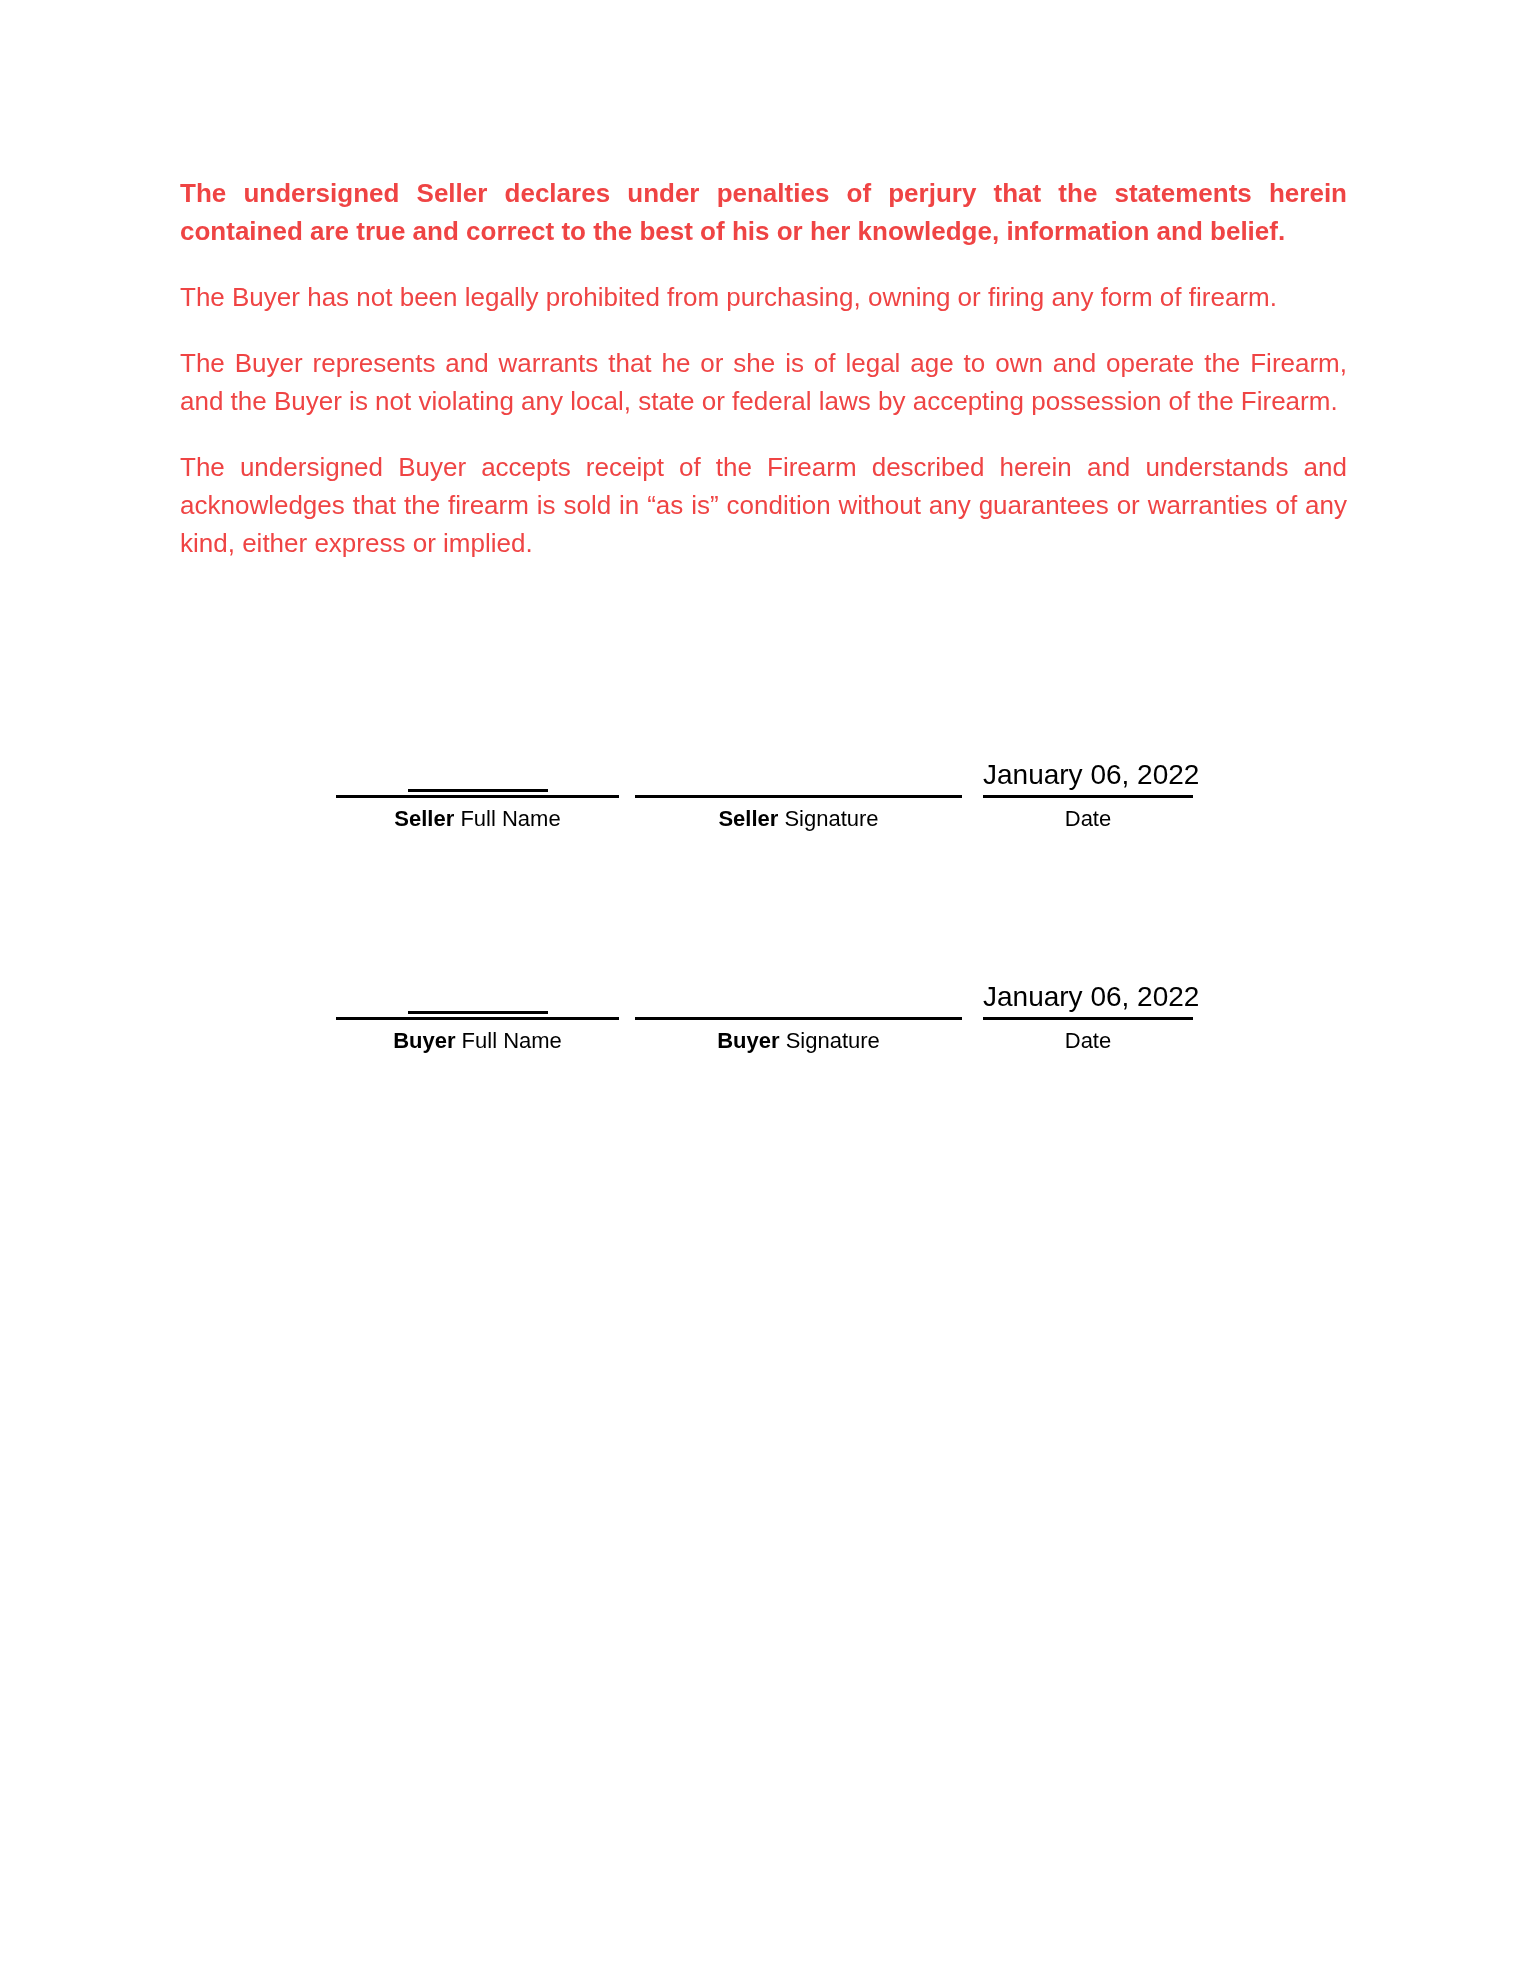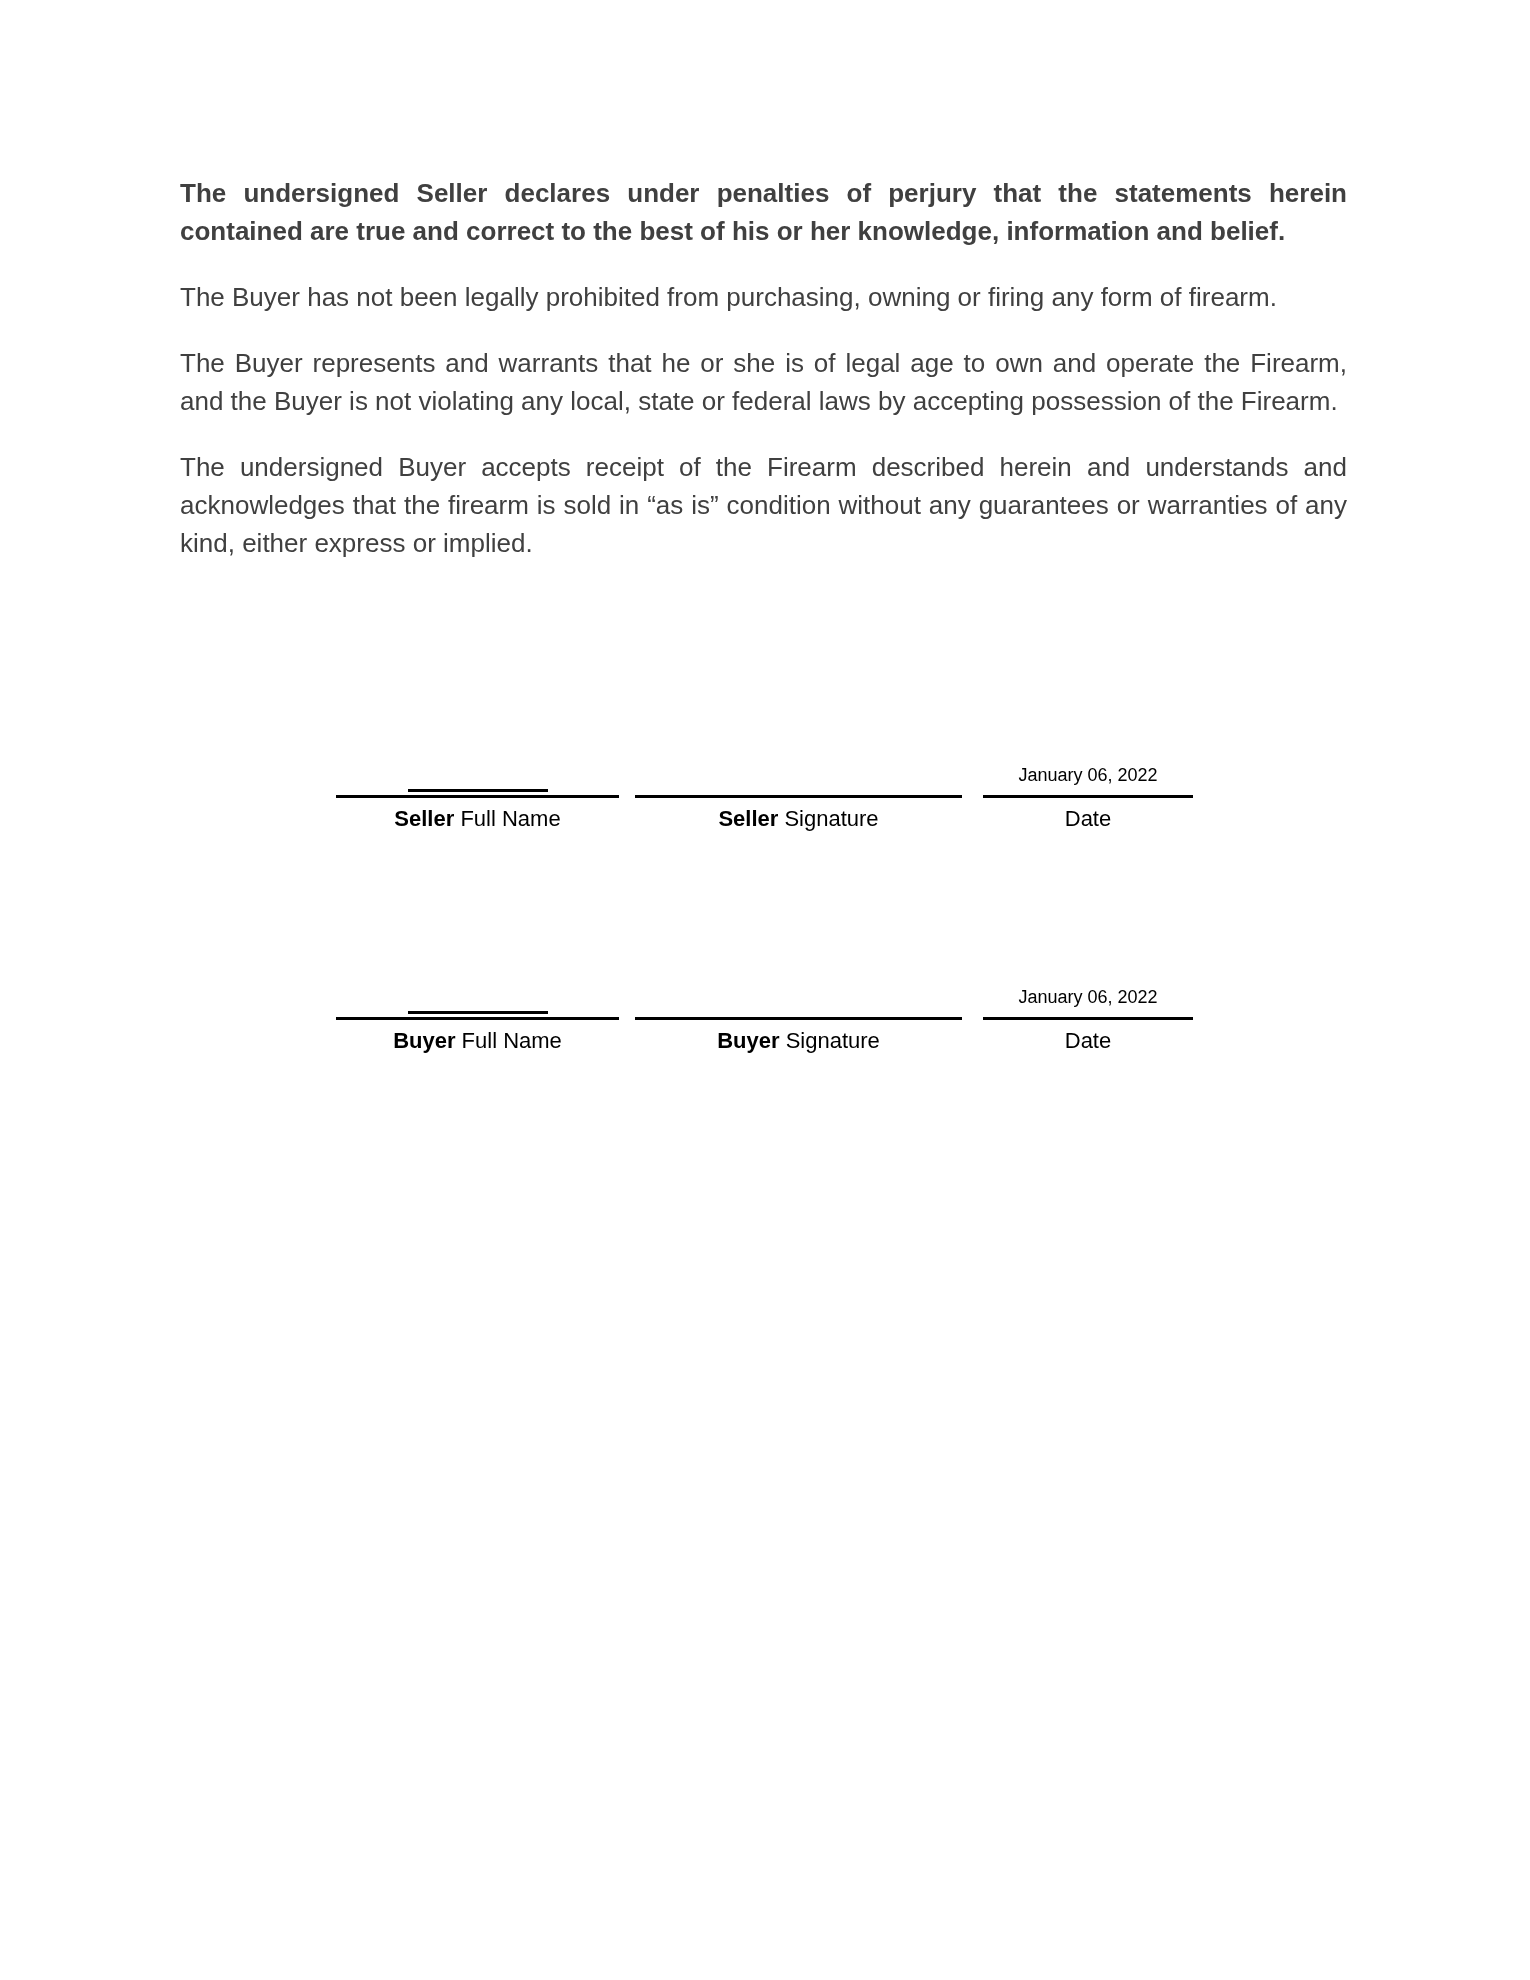--- a/index.html
+++ b/index.html
@@ -20,21 +20,21 @@
     position: absolute;
     left: 180px;
     top: 174px;
     width: 1174px;
   }
   .content p {
     margin: 0 7px 28px 0;
     font-size: 26px;
     line-height: 38px;
     text-align: justify;
-    color: #404040;
+    color: #ef4444;
   }
   .content p.bold {
     font-weight: bold;
   }
   .sig-row {
     position: absolute;
     left: 336px;
     width: 857px;
     height: 95px;
   }
@@ -58,21 +58,21 @@
     width: 140px;
     height: 3px;
     background: #000000;
   }
   .date-value {
     position: absolute;
     top: 8px;
     left: 647px;
     width: 210px;
     text-align: center;
-    font-size: 18px;
+    font-size: 28px;
     line-height: 30px;
     white-space: nowrap;
   }
   .sig-label {
     position: absolute;
     top: 52px;
     text-align: center;
     font-size: 22px;
     line-height: 30px;
     white-space: nowrap;

